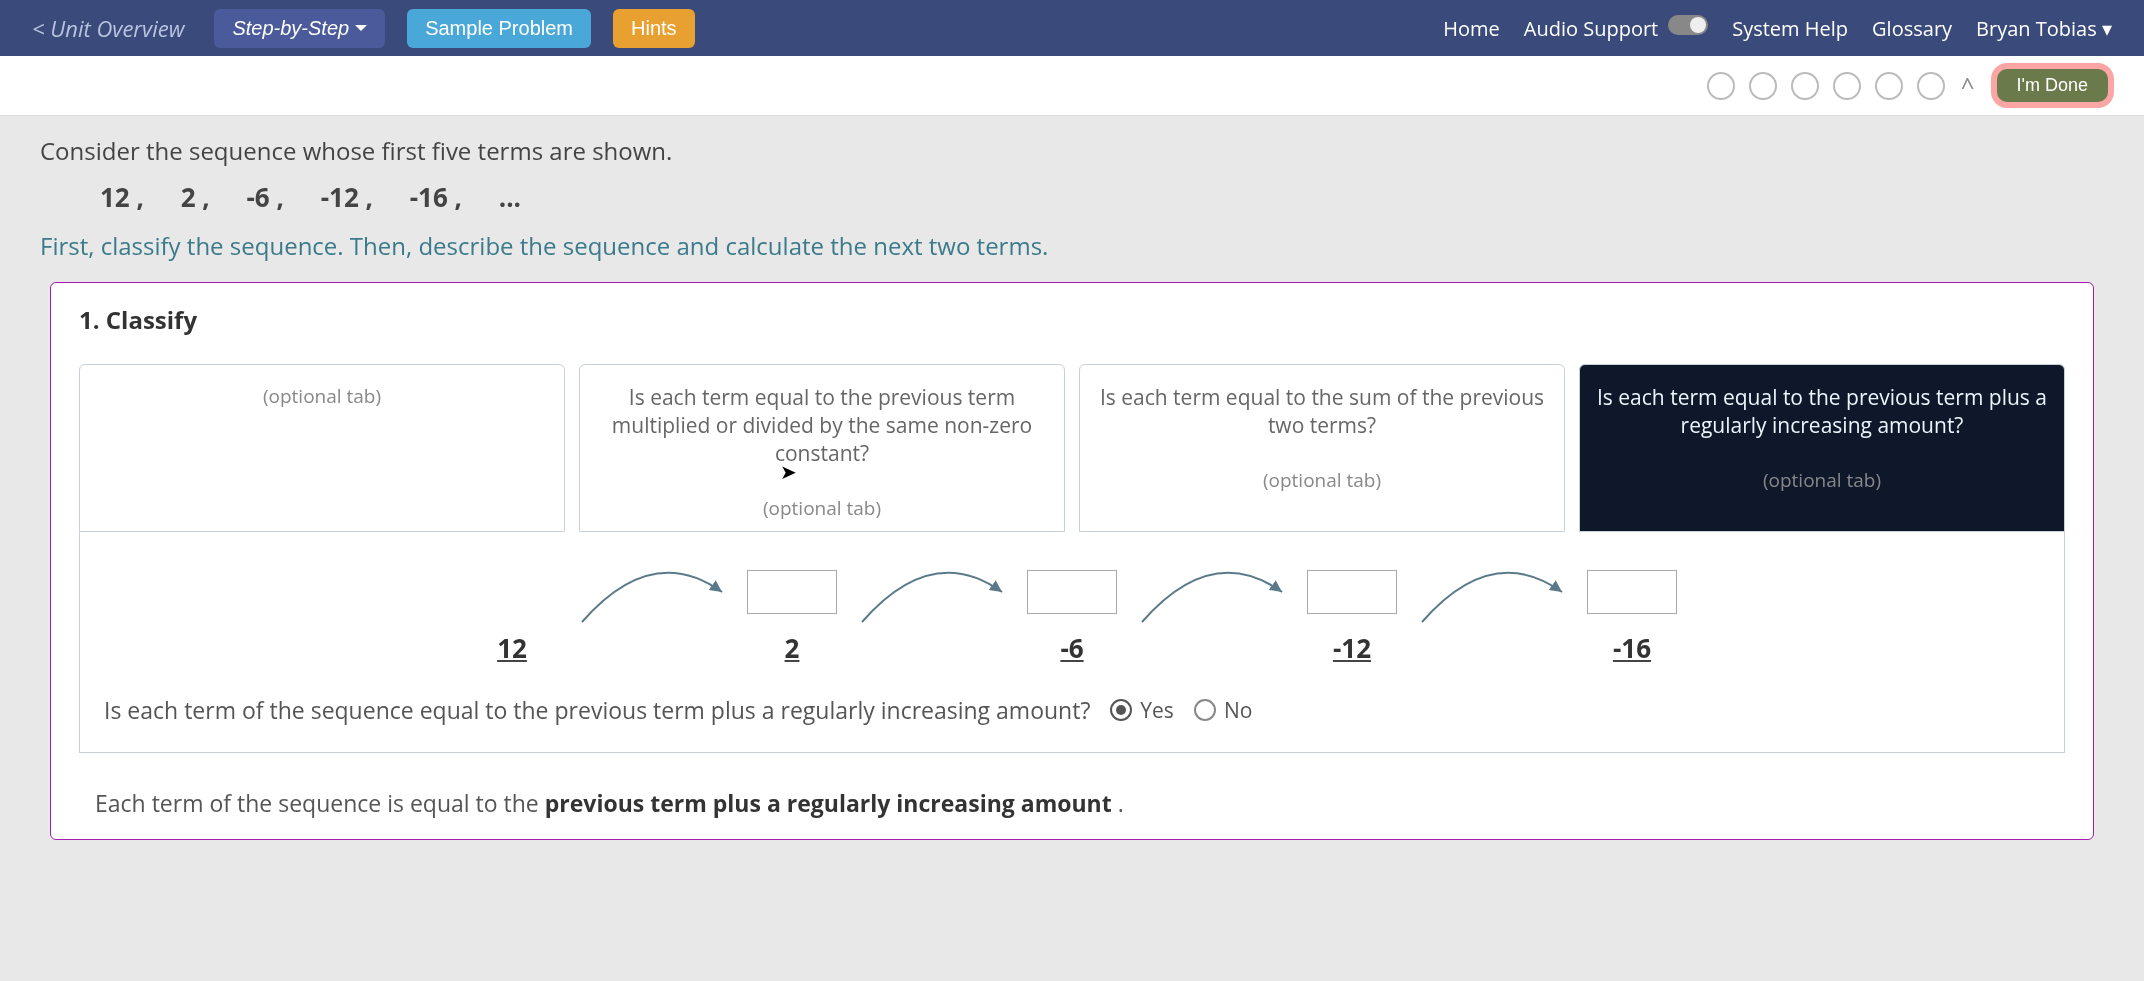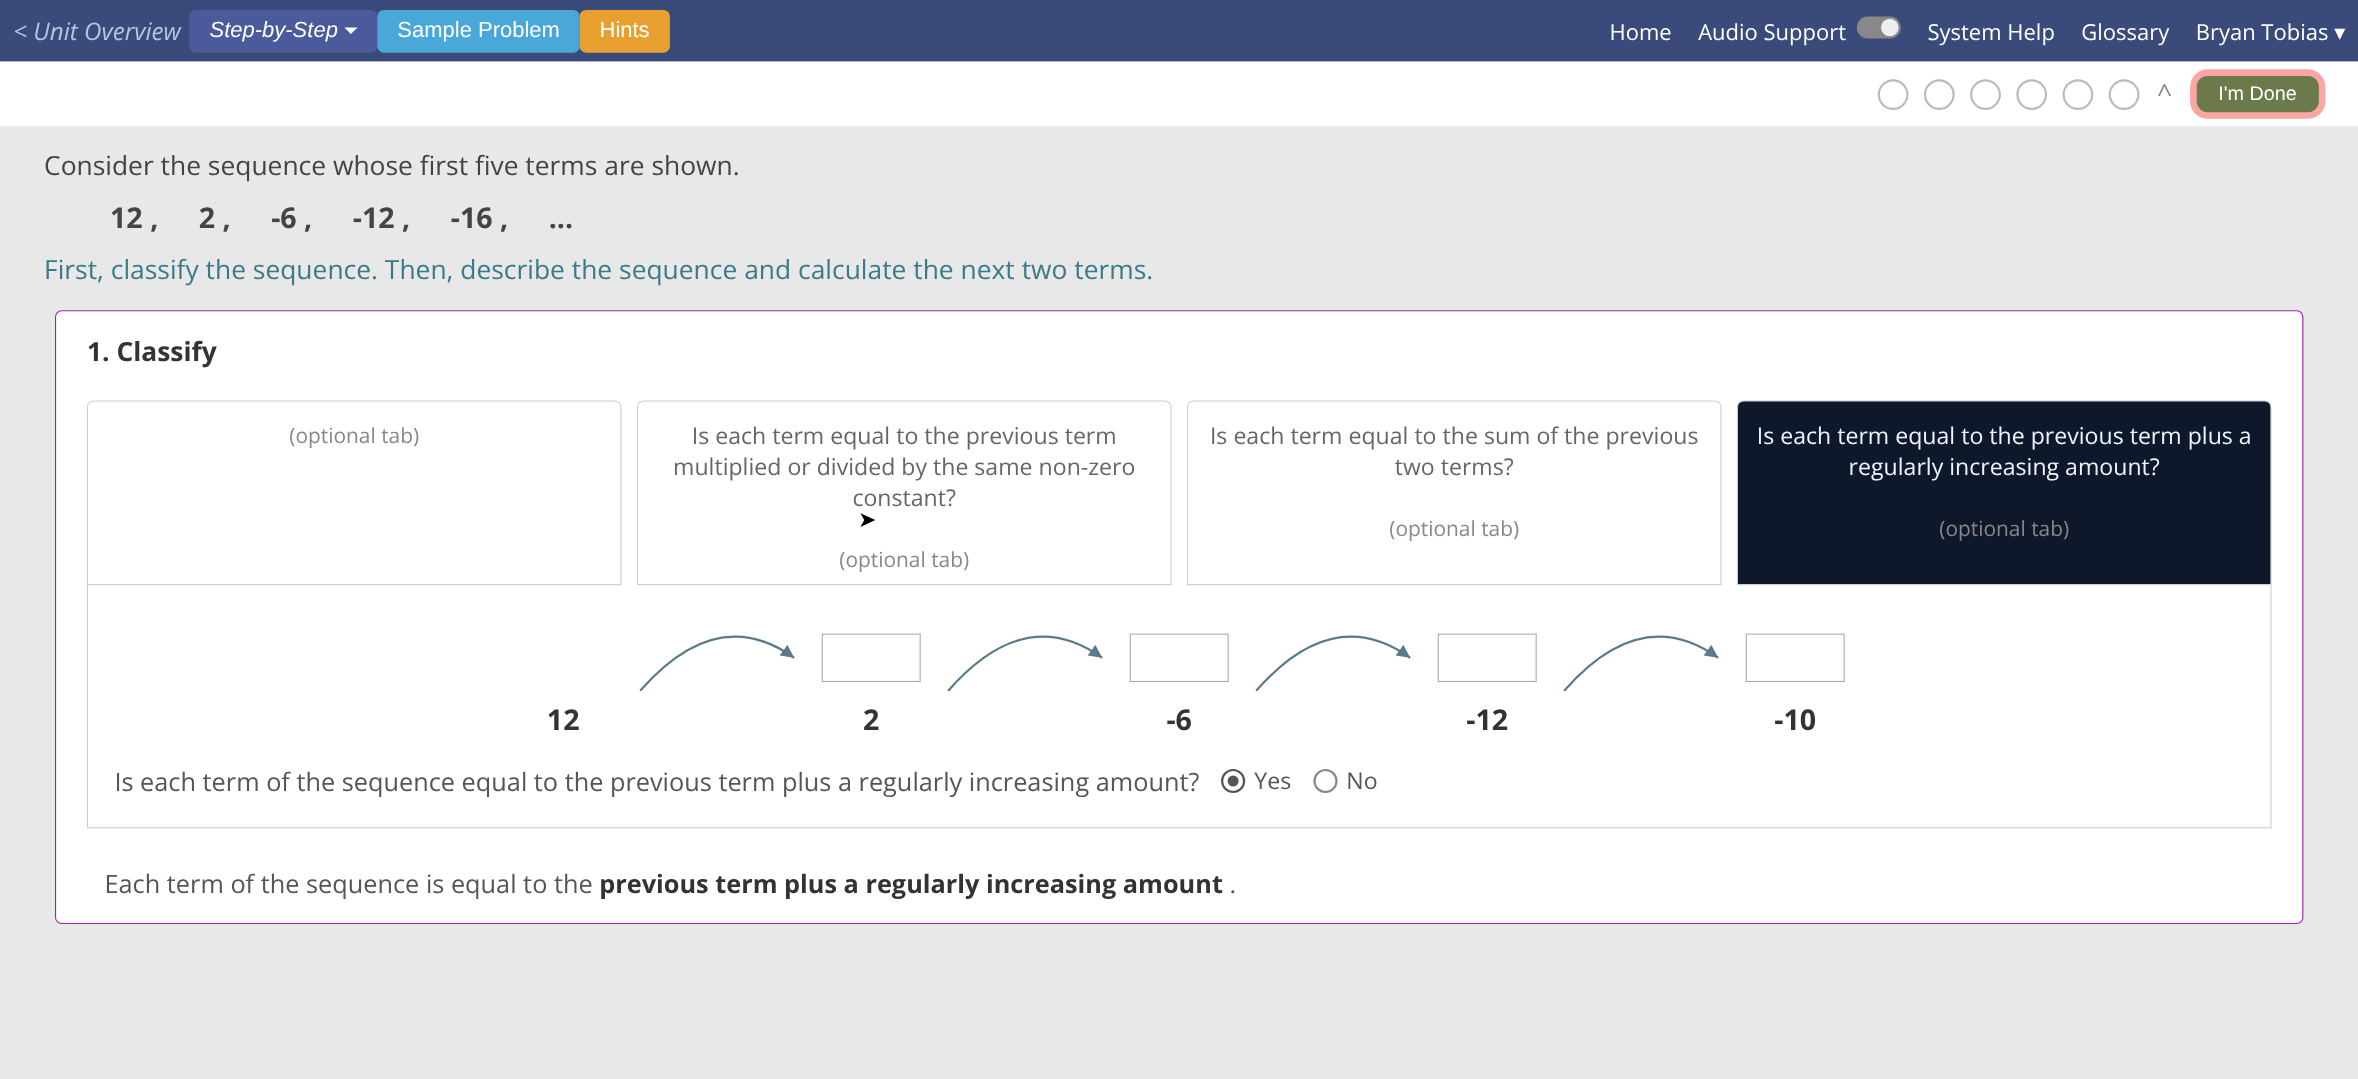--- a/index.html
+++ b/index.html
@@ -1,18 +1,18 @@
 <!DOCTYPE html>
 <html><head>
 <meta charset="utf-8">
 <style>
 * { margin:0; padding:0; box-sizing:border-box; }
 body { font-family: 'Open Sans', Arial, sans-serif; background:#e8e8e8; width:2144px; height:981px; overflow:hidden; }
 
-.top-bar { background:#3a4a7a; height:56px; display:flex; align-items:center; padding:0 12px; color:#fff; gap:0; }
+.top-bar { background:#3a4a7a; height:56px; display:flex; align-items:center; padding:0 32px; color:#fff; gap:22px; }
 .unit-link { color:#b8c4e0; font-style:italic; font-size:22px; margin-right:8px; cursor:pointer; }
 .btn { border-radius:6px; padding:8px 18px; font-size:20px; cursor:pointer; border:none; display:inline-flex; align-items:center; gap:6px; }
 .btn-step { background:#4a5a9a; color:#fff; font-style:italic; }
 .btn-sample { background:#4aa8d8; color:#fff; }
 .btn-hints { background:#e8a030; color:#fff; }
 .chev-down { width:0; height:0; border-left:6px solid transparent; border-right:6px solid transparent; border-top:6px solid #fff; display:inline-block; }
 .top-right { margin-left:auto; display:flex; align-items:center; gap:24px; font-size:20px; }
 .top-right a { color:#fff; text-decoration:none; cursor:pointer; }
 .toggle { width:40px; height:20px; background:#888; border-radius:10px; position:relative; display:inline-block; cursor:pointer; }
 .toggle::after { content:''; position:absolute; right:2px; top:2px; width:16px; height:16px; background:#eee; border-radius:50%; }
@@ -34,21 +34,21 @@
 
 .tabs-row { display:flex; gap:14px; }
 .tab-box { flex:1 1 0; border:1px solid #c8d0d8; border-radius:6px 6px 0 0; background:#fff; text-align:center; padding:18px 10px 10px; font-size:21px; color:#666; cursor:pointer; }
 .tab-box .main-q { margin-bottom:28px; }
 .tab-box .opt { color:#888; font-size:19px; }
 .tab-box.selected { background:#0f172a; color:#eaf6fb; }
 
 .sub-panel { border:1px solid #c8d0d8; border-top:none; padding:20px 24px 26px; background:#fff; }
 .sub-prompt { color:#3a7a8a; font-size:23px; font-weight:600; margin-bottom:26px; }
 
-.seq-vis { display:flex; align-items:flex-end; justify-content:center; gap:0; margin-bottom:10px; position:relative; height:120px; }
+.seq-vis { display:flex; align-items:flex-start; justify-content:center; gap:0; margin-bottom:10px; position:relative; height:120px;text-decoration:underline; }
 .seq-term { width:280px; text-align:center; font-size:26px; font-weight:bold; color:#333; position:relative; }
 .seq-term .num { margin-top:78px; display:block; }
 .input-box { position:absolute; top:18px; left:50%; transform:translateX(-50%); width:90px; height:44px; border:1px solid #aaa; background:#fff; }
 .arc { position:absolute; top:10px; left:-80px; width:160px; height:70px; }
 .arc svg { width:160px; height:70px; overflow:visible; }
 
 .question-row { font-size:23px; color:#555; margin-top:22px; display:flex; align-items:center; gap:20px; }
 .radio-wrap { display:flex; align-items:center; gap:8px; font-size:21px; cursor:pointer; }
 .radio-outer { width:22px; height:22px; border:2px solid #888; border-radius:50%; display:flex; align-items:center; justify-content:center; }
 .radio-outer.sel { border-color:#555; }
@@ -158,21 +158,21 @@
                 <path d="M10,60 Q80,-20 150,30" stroke="#5a7a8a" stroke-width="2" fill="none" marker-end="url(#ah)"></path>
               </svg></div>
           <input class="input-box" style="">
           <span class="num">-12</span>
         </div>
         <div class="seq-term">
           <div class="arc"><svg>
                 <path d="M10,60 Q80,-20 150,30" stroke="#5a7a8a" stroke-width="2" fill="none" marker-end="url(#ah)"></path>
               </svg></div>
           <input class="input-box" style="">
-          <span class="num">-10</span>
+          <span class="num">-16</span>
         </div>
       </div>
 
       <div class="question-row">
         <span>Is each term of the sequence equal to the previous term plus a regularly increasing amount?</span>
         <label class="radio-wrap">
           <span class="radio-outer sel">
               <span class="radio-inner"></span>
             </span>
           <span>Yes</span>

